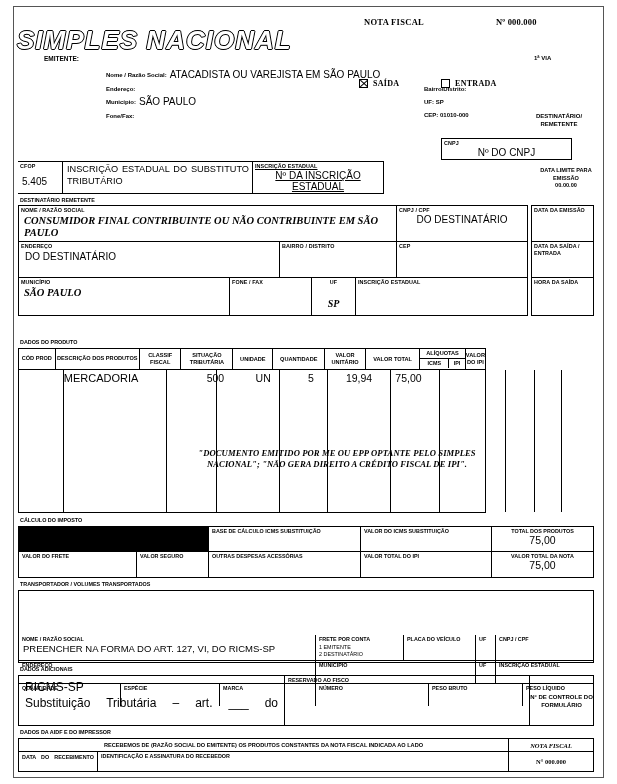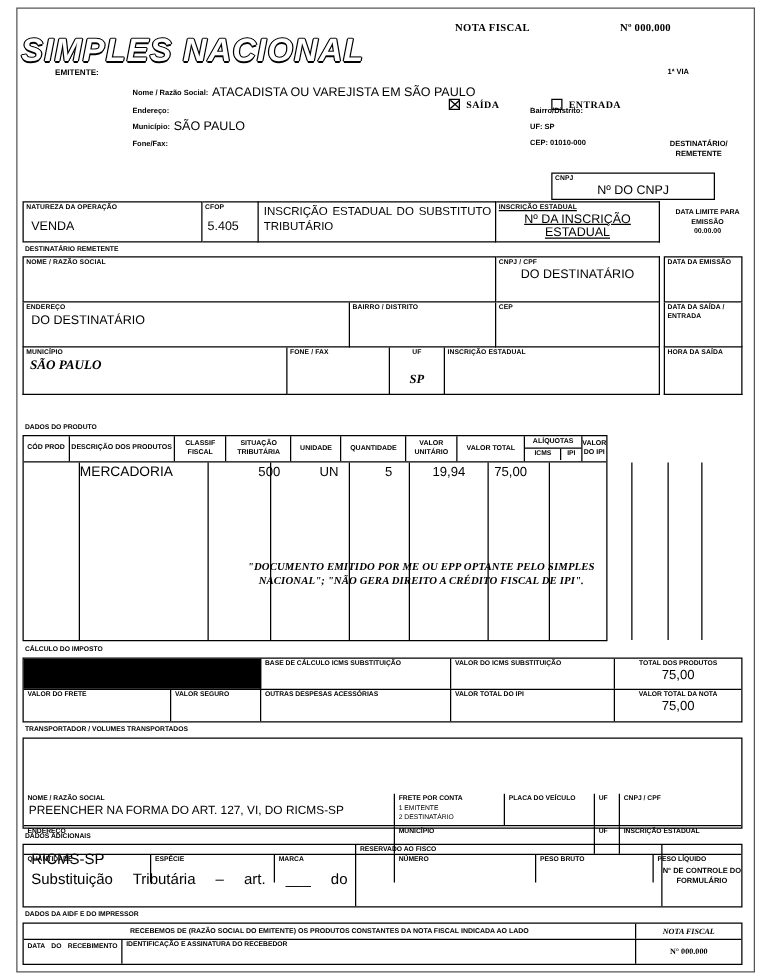--- a/index.html
+++ b/index.html
@@ -108,24 +108,20 @@
       </div>
     </div>
   </div>
 
   <div class="b" style="position:absolute;left:397px;top:138px;width:131px;height:22px;border-width:1.6px;margin-left:44px;">
     <div class="lbl">CNPJ</div>
     <div class="valc" style="font-size:10px;">Nº DO CNPJ</div>
   </div>
 
   <div class="row" style="position:absolute;left:18px;top:161px;width:510px;height:33px;">
-    <div class="b" style="width:144px;border-width:1.6px;">
-      <div class="lbl">NATUREZA DA OPERAÇÃO</div>
-      <div class="val" style="padding-top:6px;">VENDA</div>
-    </div>
     <div class="b" style="width:45px;border-width:1.6px;border-left:none;">
       <div class="lbl">CFOP</div>
       <div class="val" style="padding-top:6px;padding-left:4px;">5.405</div>
     </div>
     <div class="b" style="width:190px;border-width:1.6px;border-left:none;">
       <div style="font-size:9.2px;font-weight:normal;line-height:11.5px;padding:2px 3px 0 4px;text-align:justify;">INSCRIÇÃO      ESTADUAL      DO SUBSTITUTO TRIBUTÁRIO</div>
     </div>
     <div class="b" style="width:131px;border-width:1.6px;border-left:none;text-decoration:underline;">
       <div class="lbl">INSCRIÇÃO ESTADUAL</div>
       <div class="valc" style="line-height:11.5px;">Nº DA INSCRIÇÃO ESTADUAL</div>
@@ -135,20 +131,21 @@
   <div class="dlimite" style="left:531px;top:167px;">
     <div>DATA LIMITE PARA EMISSÃO</div>
     <div style="font-size:5.6px;font-weight:bold;">00.00.00</div>
   </div>
 
   <div class="sec" style="position:absolute;left:16px;top:196px;width:575px;">DESTINATÁRIO REMETENTE</div>
 
   <div class="row" style="position:absolute;left:18px;top:205px;width:510px;height:37px;">
     <div class="b" style="width:379px;border-width:1.4px;">
       <div class="lbl">NOME / RAZÃO SOCIAL</div>
+      <div class="ital" style="font-size:10.5px;line-height:12.5px;padding:1px 0 0 5px;">CONSUMIDOR FINAL CONTRIBUINTE OU NÃO CONTRIBUINTE EM SÃO PAULO</div>
     </div>
     <div class="b" style="width:131px;border-width:1.4px;border-left:none;">
       <div class="lbl">CNPJ / CPF</div>
       <div class="valc">DO DESTINATÁRIO</div>
     </div>
   </div>
   <div class="b" style="position:absolute;left:531px;top:205px;width:63px;height:37px;border-width:1.4px;">
     <div class="lbl">DATA DA EMISSÃO</div>
     <div class="val"></div>
   </div>

